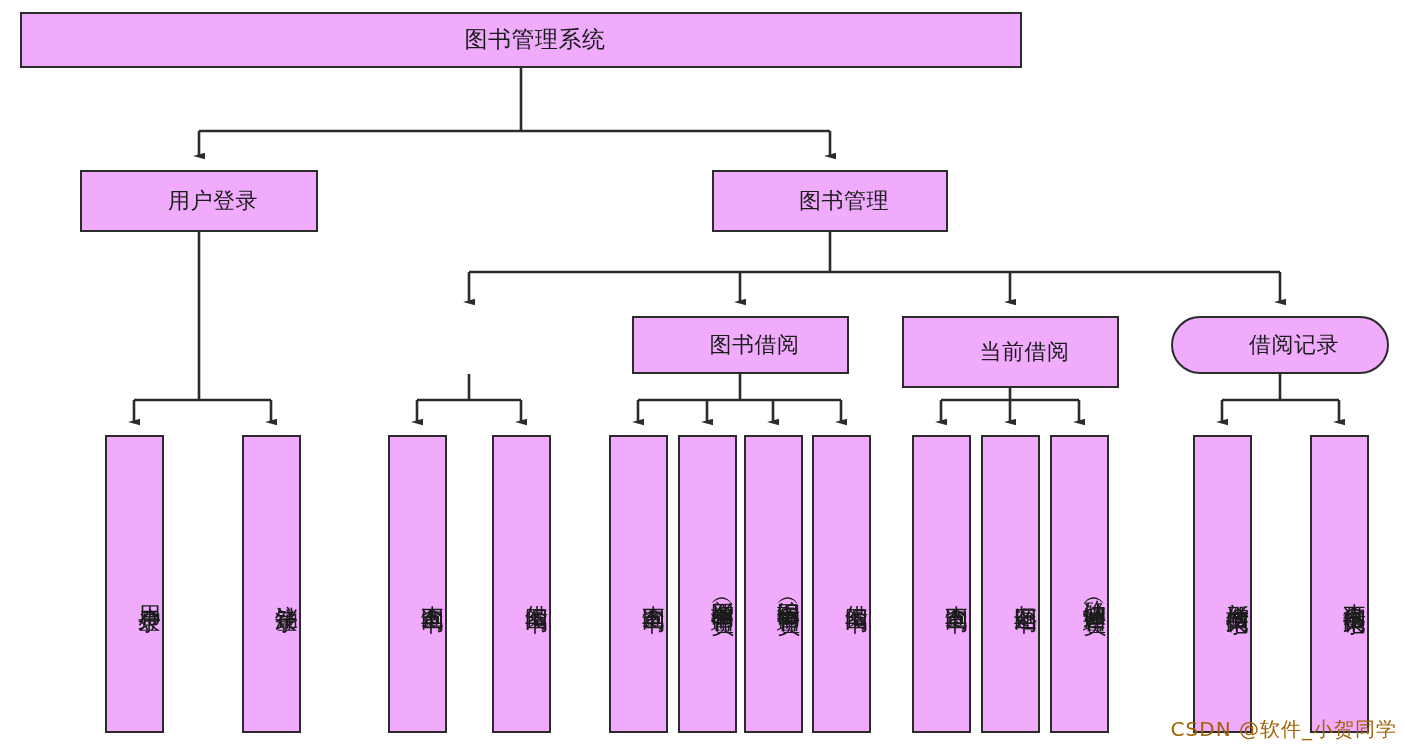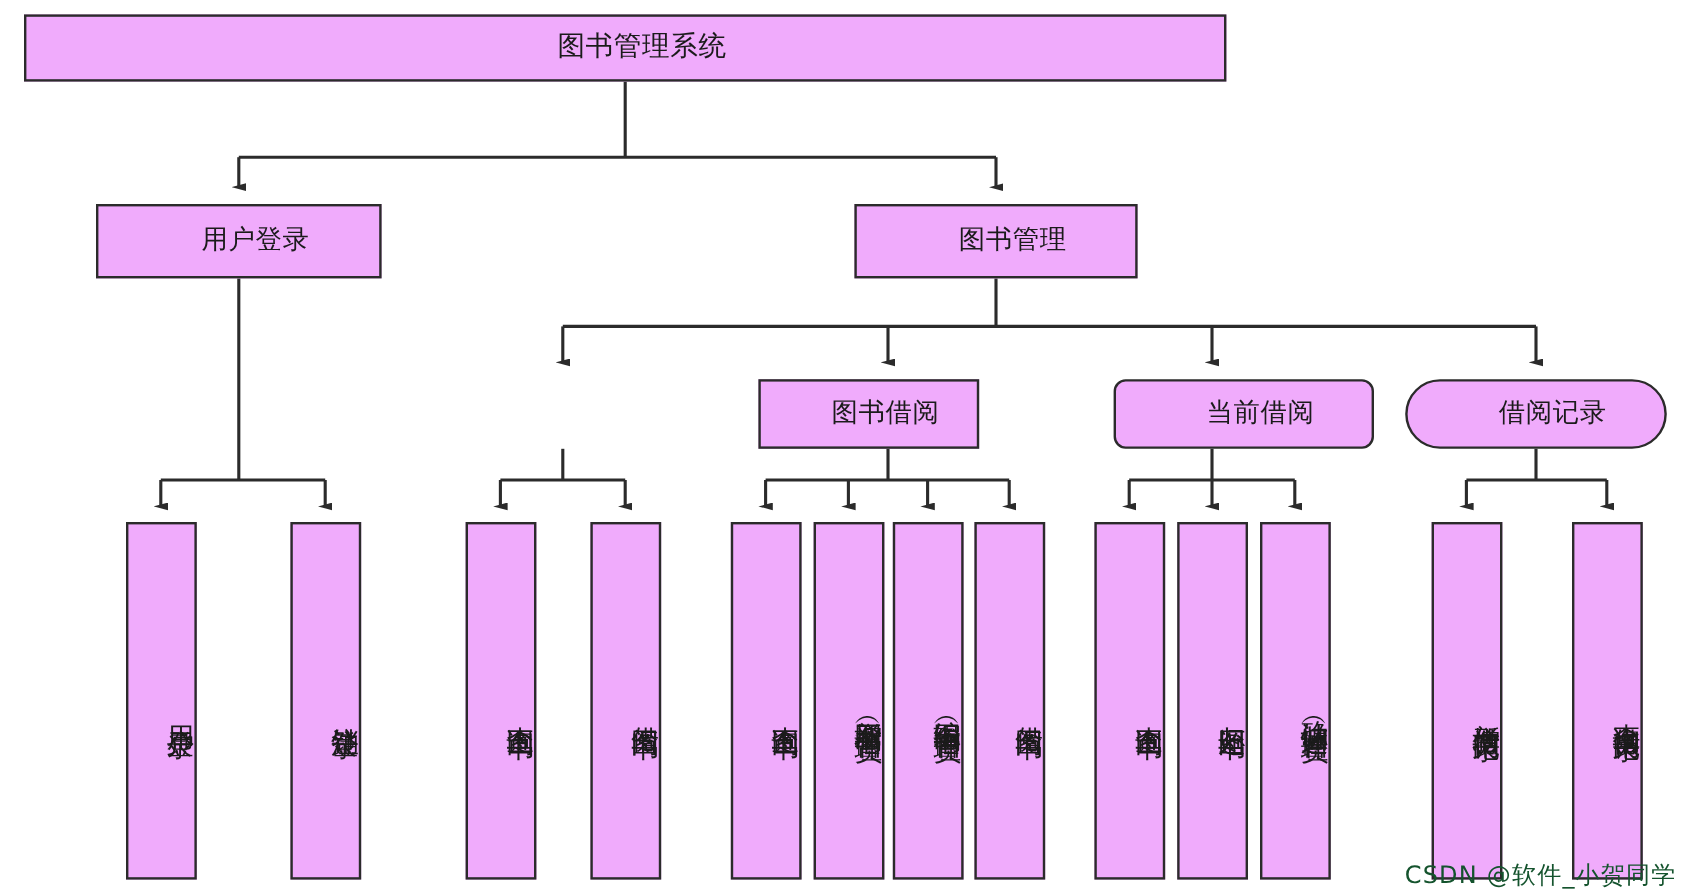--- a/index.html
+++ b/index.html
@@ -61,21 +61,21 @@
     white-space: pre-line;
   }
   .node.vertical .label {
     white-space: normal;
   }
   #watermark {
     position: absolute;
     right: 8px;
     bottom: 4px;
     font-size: 20px;
-    color: #14532d;
+    color: #a16207;
     letter-spacing: 1px;
     user-select: none;
     white-space: nowrap;
   }
 </style>
 </head>
 <body>
 
 <div id="diagram-root">
 
@@ -134,24 +134,24 @@
     <span class="label">图书管理系统</span>
   </div>
 
   <div class="node horizontal" style="left:80px; top:170px; width:238px; height:62px;">
     <span class="label">用户登录</span>
   </div>
   <div class="node horizontal" style="left:712px; top:170px; width:236px; height:62px;">
     <span class="label">图书管理</span>
   </div>
 
-  <div class="node horizontal" style="left:632px; top:316px; width:184px; height:58px;">
+  <div class="node horizontal" style="left:632px; top:316px; width:217px; height:58px;">
     <span class="label">图书借阅</span>
   </div>
-  <div class="node horizontal" style="left:928px; top:316px; width:217px; height:58px;border-radius:10px;">
+  <div class="node horizontal" style="left:902px; top:316px; width:217px; height:72px;">
     <span class="label">当前借阅</span>
   </div>
   <div class="node horizontal" style="left:1171px; top:316px; width:218px; height:58px;border-radius:29px;">
     <span class="label">借阅记录</span>
   </div>
 
   <div class="node vertical" style="left:105px; top:435px; width:59px; height:298px;">
     <span class="label">用户登录</span>
   </div>
   <div class="node vertical" style="left:242px; top:435px; width:59px; height:298px;">

